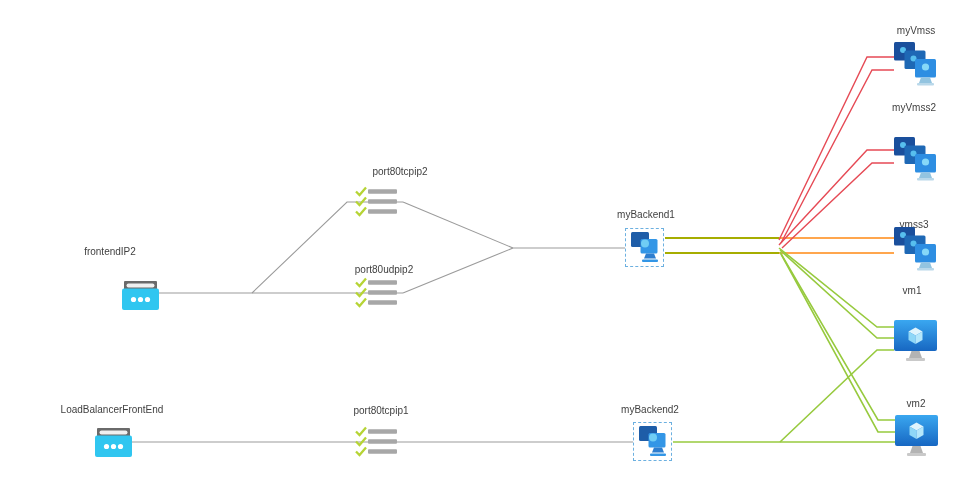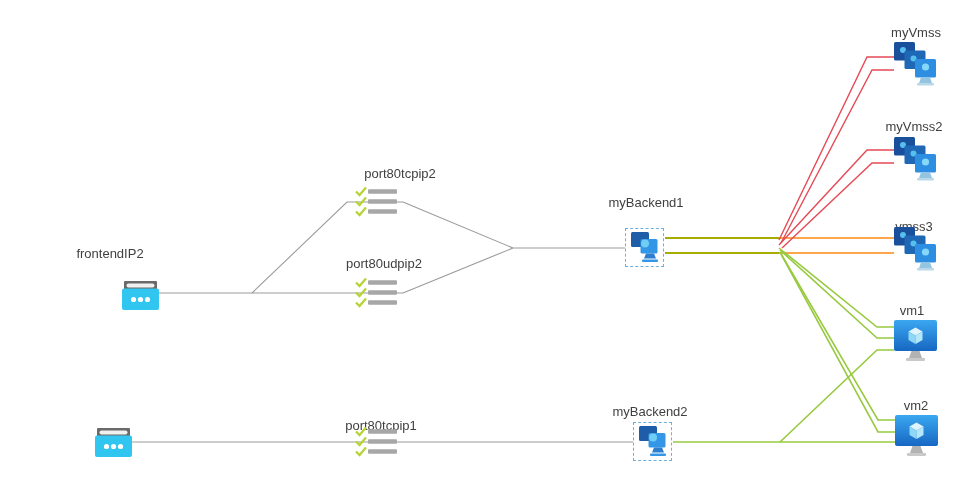--- a/index.html
+++ b/index.html
@@ -6,21 +6,21 @@
   .canvas{position:relative;width:978px;height:484px;background:#fff;overflow:hidden;
           font-family:"Liberation Sans", sans-serif;}
   .edges{position:absolute;left:0;top:0;}
   .edges path{fill:none;}
   .e-gray  {stroke:var(--edge-gray);  stroke-width:1.1;}
   .e-olive {stroke:var(--edge-olive); stroke-width:2.2;}
   .e-red   {stroke:var(--edge-red);   stroke-width:1.4;}
   .e-orange{stroke:var(--edge-orange);stroke-width:2;}
   .e-green {stroke:var(--edge-green); stroke-width:1.6;}
   .label{position:absolute;transform:translateX(-50%);white-space:nowrap;
-         font-size:13px;color:var(--label-text);}
+         font-size:10px;color:var(--label-text);}
   .icon{position:absolute;line-height:0;}
   .backend-box{position:absolute;width:37px;height:37px;border:1.5px dashed var(--backend-border-blue);
                background:#fff;display:flex;align-items:center;justify-content:center;}
 </style>
 </head>
 <body>
 
 <div class="canvas">
 
   <svg class="edges" width="978" height="484">
@@ -56,20 +56,21 @@
     <svg width="37" height="29" viewBox="0 0 37 29">
       <rect x="2" y="0" width="33" height="9" rx="1" fill="#6a6a6a"></rect>
       <rect x="4.5" y="2.5" width="28" height="4" rx="2" fill="#f0f0f0"></rect>
       <rect x="0" y="7.5" width="37" height="21.5" rx="2" style="fill:var(--icon-frontend-cyan)"></rect>
       <circle cx="11.5" cy="18.5" r="2.6" fill="#fff"></circle>
       <circle cx="18.5" cy="18.5" r="2.6" fill="#fff"></circle>
       <circle cx="25.5" cy="18.5" r="2.6" fill="#fff"></circle>
     </svg>
   </div>
 
+  <div class="label" style="left:112px;top:404px">LoadBalancerFrontEnd</div>
   <div class="icon" style="left:95px;top:428px">
     <svg width="37" height="29" viewBox="0 0 37 29">
       <rect x="2" y="0" width="33" height="9" rx="1" fill="#6a6a6a"></rect>
       <rect x="4.5" y="2.5" width="28" height="4" rx="2" fill="#f0f0f0"></rect>
       <rect x="0" y="7.5" width="37" height="21.5" rx="2" style="fill:var(--icon-frontend-cyan)"></rect>
       <circle cx="11.5" cy="18.5" r="2.6" fill="#fff"></circle>
       <circle cx="18.5" cy="18.5" r="2.6" fill="#fff"></circle>
       <circle cx="25.5" cy="18.5" r="2.6" fill="#fff"></circle>
     </svg>
   </div>
@@ -83,53 +84,53 @@
         <polyline points="3,25.5 6.5,29 13,21.5"></polyline>
       </g>
       <g fill="var(--rule-bar-gray)">
         <rect x="15" y="3.2" width="29" height="4.6" rx="1"></rect>
         <rect x="15" y="13.2" width="29" height="4.6" rx="1"></rect>
         <rect x="15" y="23.2" width="29" height="4.6" rx="1"></rect>
       </g>
     </svg>
   </div>
 
-  <div class="label" style="left:384px;top:256px">port80udpip2</div>
+  <div class="label" style="left:384px;top:264px">port80udpip2</div>
   <div class="icon" style="left:353px;top:277px">
     <svg width="45" height="31" viewBox="0 0 45 31">
       <g stroke="var(--rule-check-green)" stroke-width="2.3" fill="none">
         <polyline points="3,5.5 6.5,9 13,1.5"></polyline>
         <polyline points="3,15.5 6.5,19 13,11.5"></polyline>
         <polyline points="3,25.5 6.5,29 13,21.5"></polyline>
       </g>
       <g fill="var(--rule-bar-gray)">
         <rect x="15" y="3.2" width="29" height="4.6" rx="1"></rect>
         <rect x="15" y="13.2" width="29" height="4.6" rx="1"></rect>
         <rect x="15" y="23.2" width="29" height="4.6" rx="1"></rect>
       </g>
     </svg>
   </div>
 
-  <div class="label" style="left:381px;top:418px">port80tcpip1</div>
+  <div class="label" style="left:381px;top:405px">port80tcpip1</div>
   <div class="icon" style="left:353px;top:426px">
     <svg width="45" height="31" viewBox="0 0 45 31">
       <g stroke="var(--rule-check-green)" stroke-width="2.3" fill="none">
         <polyline points="3,5.5 6.5,9 13,1.5"></polyline>
         <polyline points="3,15.5 6.5,19 13,11.5"></polyline>
         <polyline points="3,25.5 6.5,29 13,21.5"></polyline>
       </g>
       <g fill="var(--rule-bar-gray)">
         <rect x="15" y="3.2" width="29" height="4.6" rx="1"></rect>
         <rect x="15" y="13.2" width="29" height="4.6" rx="1"></rect>
         <rect x="15" y="23.2" width="29" height="4.6" rx="1"></rect>
       </g>
     </svg>
   </div>
 
-  <div class="label" style="left:646px;top:195px">myBackend1</div>
+  <div class="label" style="left:646px;top:209px">myBackend1</div>
   <div class="backend-box" style="left:625px;top:228px">
     <svg width="30" height="31" viewBox="0 0 30 31">
       <rect x="1" y="0" width="18" height="15" rx="1.5" fill="#1e5da8"></rect>
       <rect x="10.5" y="7" width="17" height="14.5" rx="1.5" fill="#3396e6"></rect>
       <circle cx="15" cy="11.5" r="4" fill="#70cdf4"></circle>
       <path d="M16,21.5 L24,21.5 L26,26.5 L14,26.5 Z" fill="#2d7ecf"></path>
       <rect x="12" y="27.5" width="16" height="2.6" rx="1" fill="#3396e6"></rect>
     </svg>
   </div>
 
@@ -151,21 +152,21 @@
       <circle cx="9" cy="8" r="3" fill="#57bfee"></circle>
       <rect x="10.5" y="8.5" width="21" height="18.5" rx="1.5" fill="#1e68b5"></rect>
       <circle cx="19.5" cy="16.5" r="3" fill="#57bfee"></circle>
       <rect x="21" y="17" width="21" height="18.5" rx="1.5" fill="#2e8ee2"></rect>
       <circle cx="31.5" cy="25" r="3.6" fill="#86d8f8"></circle>
       <path d="M27,35.5 L36,35.5 L38,41 L25,41 Z" fill="#93c4e0"></path>
       <rect x="23" y="41" width="17" height="2.6" rx="1" fill="#b9d8ea"></rect>
     </svg>
   </div>
 
-  <div class="label" style="left:914px;top:119px">myVmss2</div>
+  <div class="label" style="left:914px;top:102px">myVmss2</div>
   <div class="icon" style="left:894px;top:137px">
     <svg width="42" height="46" viewBox="0 0 42 46">
       <rect x="0" y="0" width="21" height="18.5" rx="1.5" fill="#1a4f9c"></rect>
       <circle cx="9" cy="8" r="3" fill="#57bfee"></circle>
       <rect x="10.5" y="8.5" width="21" height="18.5" rx="1.5" fill="#1e68b5"></rect>
       <circle cx="19.5" cy="16.5" r="3" fill="#57bfee"></circle>
       <rect x="21" y="17" width="21" height="18.5" rx="1.5" fill="#2e8ee2"></rect>
       <circle cx="31.5" cy="25" r="3.6" fill="#86d8f8"></circle>
       <path d="M27,35.5 L36,35.5 L38,41 L25,41 Z" fill="#93c4e0"></path>
       <rect x="23" y="41" width="17" height="2.6" rx="1" fill="#b9d8ea"></rect>
@@ -179,21 +180,21 @@
       <circle cx="9" cy="8" r="3" fill="#57bfee"></circle>
       <rect x="10.5" y="8.5" width="21" height="18.5" rx="1.5" fill="#1e68b5"></rect>
       <circle cx="19.5" cy="16.5" r="3" fill="#57bfee"></circle>
       <rect x="21" y="17" width="21" height="18.5" rx="1.5" fill="#2e8ee2"></rect>
       <circle cx="31.5" cy="25" r="3.6" fill="#86d8f8"></circle>
       <path d="M27,35.5 L36,35.5 L38,41 L25,41 Z" fill="#93c4e0"></path>
       <rect x="23" y="41" width="17" height="2.6" rx="1" fill="#b9d8ea"></rect>
     </svg>
   </div>
 
-  <div class="label" style="left:912px;top:303px">vm1</div>
+  <div class="label" style="left:912px;top:285px">vm1</div>
   <div class="icon" style="left:894px;top:320px">
     <svg width="43" height="42" viewBox="0 0 43 42">
       <defs>
         <linearGradient id="mon1" x1="0" y1="0" x2="0" y2="1">
           <stop offset="0" stop-color="#3aa7f0"></stop>
             <stop offset="1" stop-color="#1767c2"></stop>
         </linearGradient>
       </defs>
       <rect x="0" y="0" width="43" height="31" rx="2" fill="url(#mon1)"></rect>
       <polygon points="21.5,7.5 28.5,11.5 21.5,15.5 14.5,11.5" fill="#dff4fd"></polygon>

